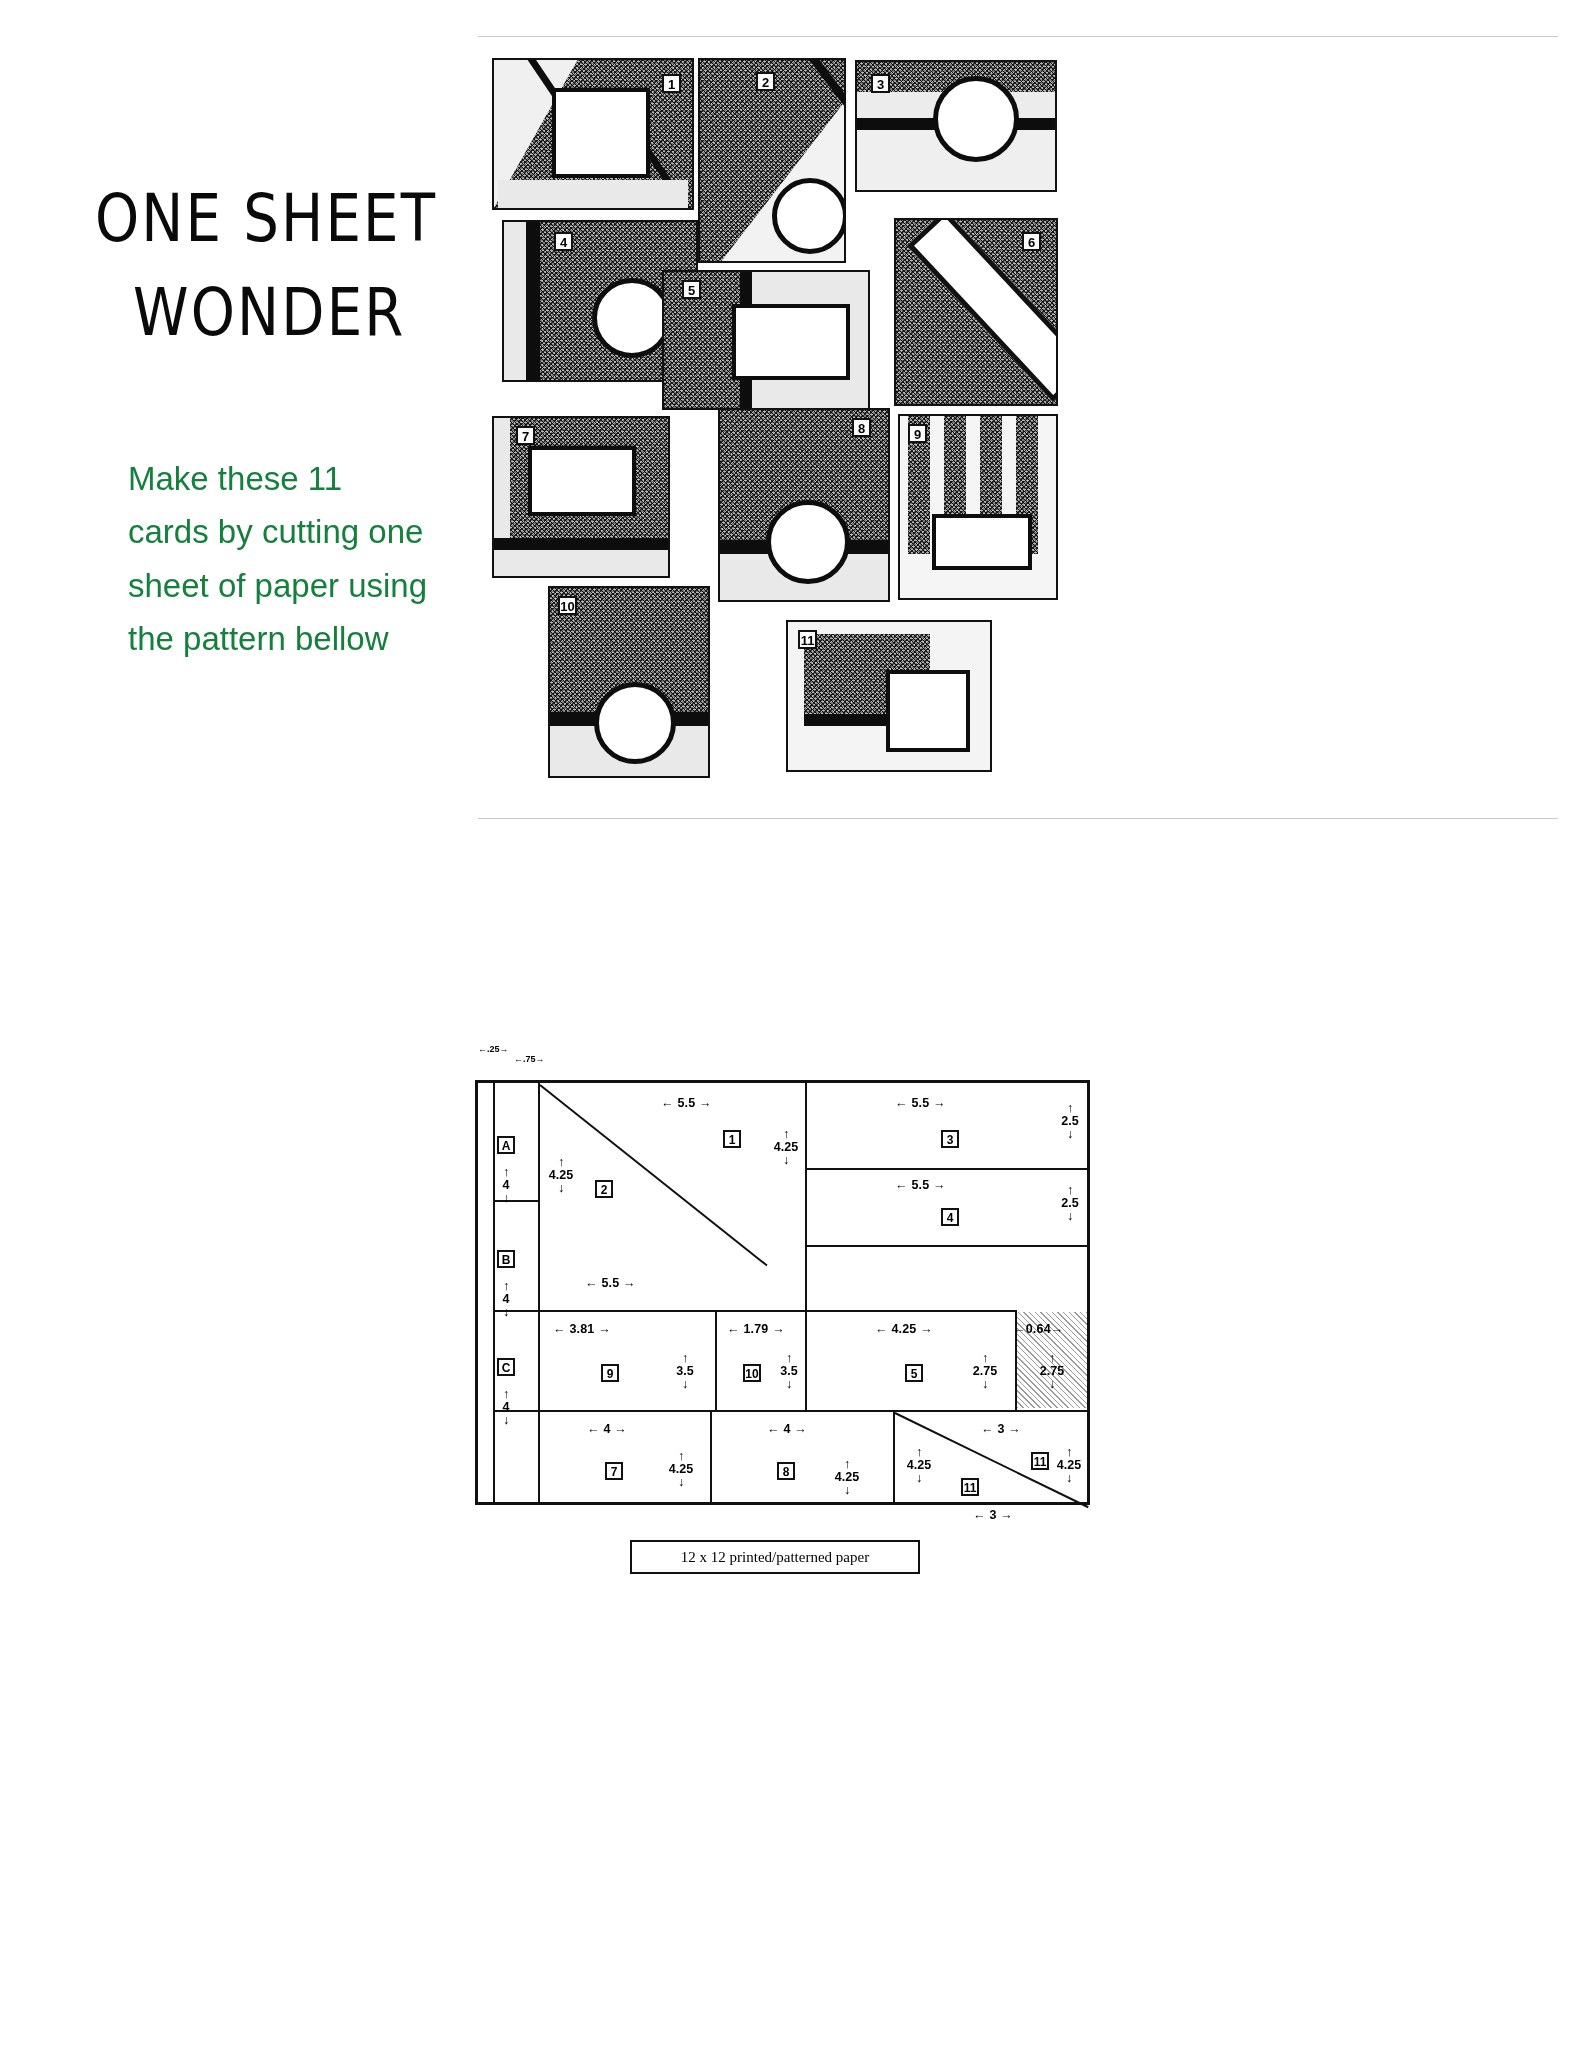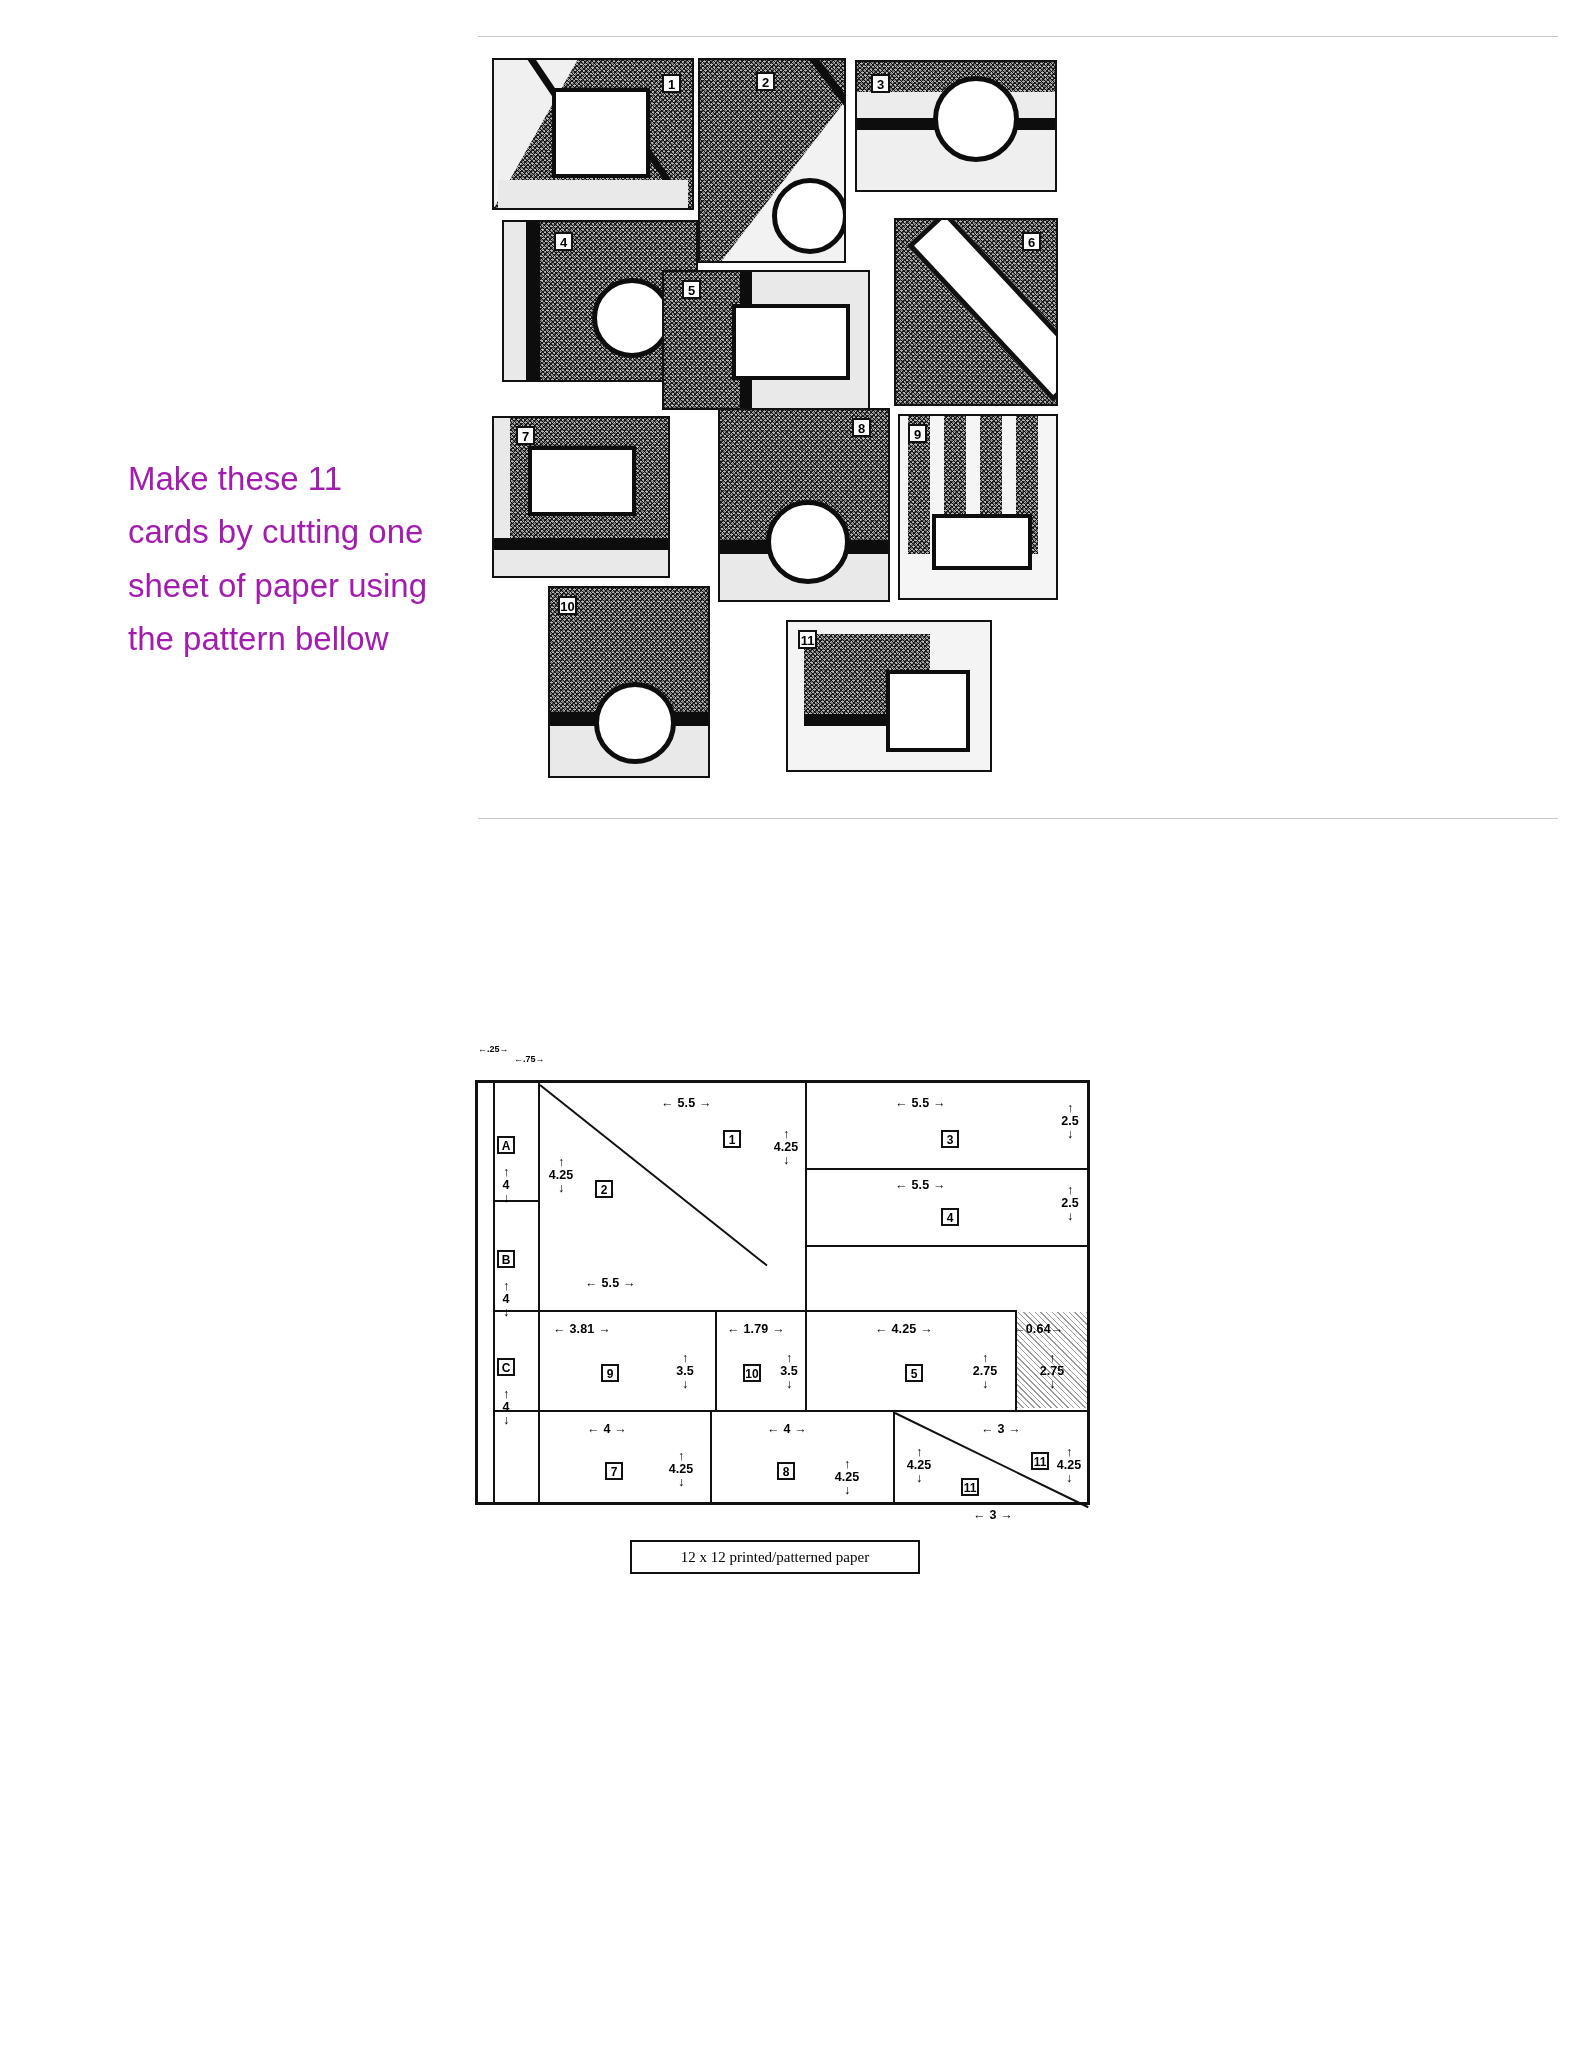--- a/index.html
+++ b/index.html
@@ -7,21 +7,21 @@
 
   
   #left-col{position:absolute;left:0;top:0;width:470px;height:2048px;}
   #title{position:absolute;left:95px;top:186px;width:360px;}
   .title-line{font-family:"DejaVu Sans",sans-serif;font-weight:400;font-size:52px;letter-spacing:2px;
      color:#0a0a0a;line-height:1.0;transform:scale(1.08,1.25);transform-origin:left top;}
   .title-line.l1{margin-left:0px;}
   .title-line.l2{margin-left:38px;margin-top:42px;}
 
   #intro{position:absolute;left:128px;top:452px;width:300px;font-size:33px;line-height:1.62;
-     color:#a21caf;font-family:"Liberation Sans",sans-serif;}
+     color:#15803d;font-family:"Liberation Sans",sans-serif;}
 
   
   #right-col{position:absolute;left:470px;top:0;width:1113px;height:2048px;}
   .hrule{position:absolute;background:#c9c9c9;height:1px;}
   #rule-top{left:8px;top:36px;width:1080px;}
   #rule-mid{left:8px;top:818px;width:1080px;}
 
   
   #photos{position:absolute;left:0px;top:48px;width:1113px;height:740px;}
   .card{position:absolute;background:#ffffff;border:2px solid #111;box-sizing:border-box;overflow:hidden;}
@@ -63,20 +63,24 @@
   .diagline{position:absolute;height:2px;background:#111;transform-origin:left center;}
   #caption{position:absolute;left:160px;top:520px;width:290px;height:34px;border:2px solid #111;
     box-sizing:border-box;display:flex;align-items:center;justify-content:center;
     font-size:15px;font-family:"Liberation Serif",serif;color:#000;background:#fff;}
   .tiny{position:absolute;font-size:9px;font-weight:bold;font-family:"Liberation Sans",sans-serif;color:#000;white-space:nowrap;}
 </style>
 </head>
 <body>
 
 <div id="left-col">
+  <div id="title">
+    <div class="title-line l1">ONE SHEET</div>
+    <div class="title-line l2">WONDER</div>
+  </div>
   <div id="intro">Make these 11 cards by cutting one sheet of paper using the pattern bellow</div>
 </div>
 
 <div id="right-col">
   <div class="hrule" id="rule-top"></div>
   <div class="hrule" id="rule-mid"></div>
 
   <div id="photos">
 
     <div class="card" style="left:22px;top:10px;width:202px;height:152px;">

